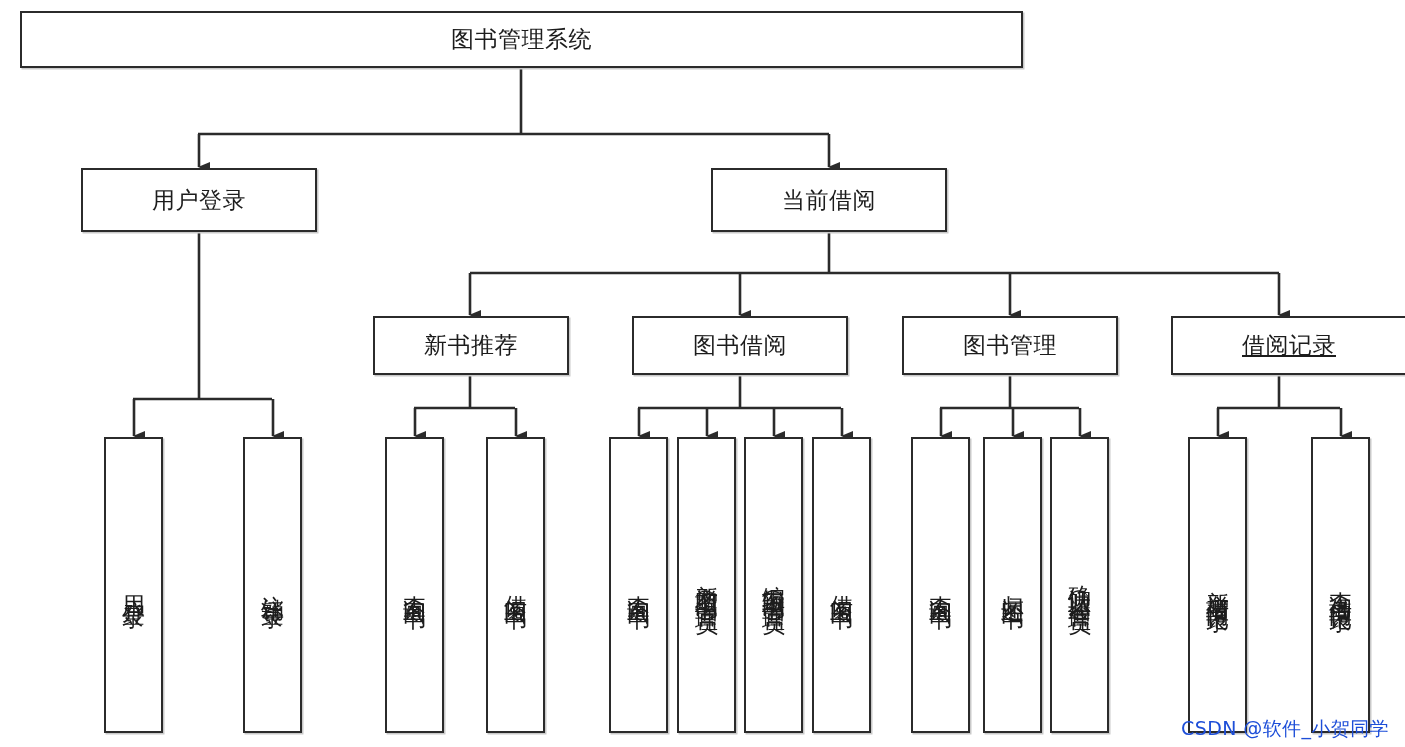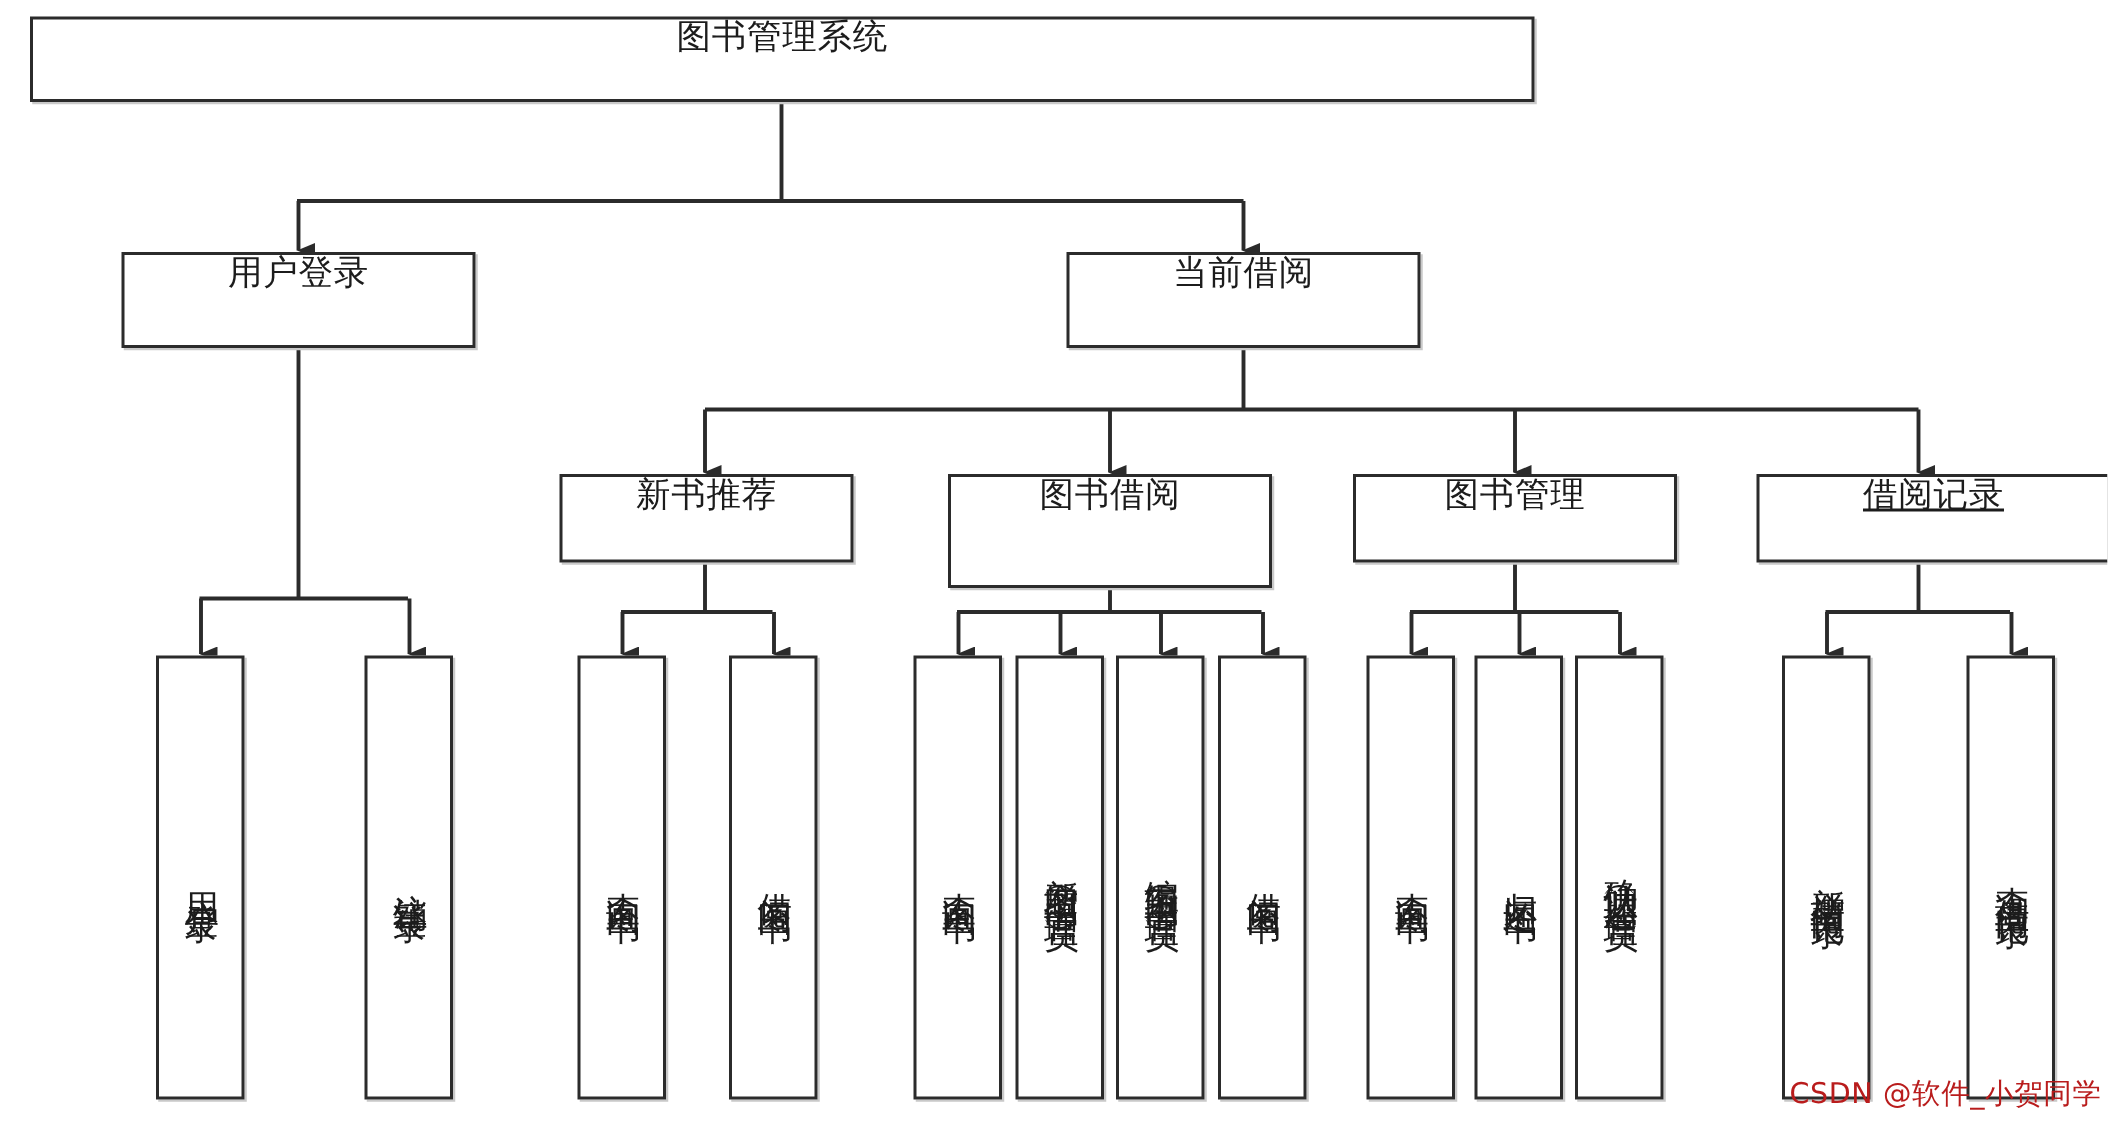--- a/index.html
+++ b/index.html
@@ -26,20 +26,21 @@
     height: 747px;
     display: block;
   }
   .node-box {
     position: absolute;
     box-sizing: border-box;
     background: #ffffff;
     border: 2px solid #2b2b2b;
     box-shadow: 1.5px 1.5px 0 0 #c9c9c9;
     display: flex;
+    align-items: center;
     justify-content: center;
     color: #1c1c1c;
   }
   .node-label {
     display: block;
     text-align: center;
     line-height: 1.08;
     letter-spacing: 0.5px;
   }
   .node-h .node-label {
@@ -53,24 +54,24 @@
   .node-v .node-label {
     writing-mode: vertical-rl;
     text-orientation: upright;
     font-size: 23px;
     letter-spacing: 4px;
     line-height: 1;
     white-space: nowrap;
   }
   .watermark {
     position: absolute;
-    right: 4px;
+    right: 16px;
     bottom: 5px;
     font-size: 19px;
-    color: #b91c1c;
+    color: #1d4ed8;
     letter-spacing: 0.4px;
     white-space: nowrap;
     pointer-events: none;
     font-family: "DejaVu Sans", "Liberation Sans", sans-serif;
     padding-left: 44px;
   }
 </style>
 </head>
 <body>
 
@@ -127,21 +128,21 @@
   <div class="node-box node-h" style="left:81px;top:168px;width:236px;height:64px;">
     <span class="node-label">用户登录</span>
   </div>
   <div class="node-box node-h" style="left:711px;top:168px;width:236px;height:64px;">
     <span class="node-label">当前借阅</span>
   </div>
 
   <div class="node-box node-h" style="left:373px;top:316px;width:196px;height:59px;">
     <span class="node-label">新书推荐</span>
   </div>
-  <div class="node-box node-h" style="left:632px;top:316px;width:216px;height:76px;">
+  <div class="node-box node-h" style="left:632px;top:316px;width:216px;height:59px;">
     <span class="node-label">图书借阅</span>
   </div>
   <div class="node-box node-h" style="left:902px;top:316px;width:216px;height:59px;">
     <span class="node-label">图书管理</span>
   </div>
   <div class="node-box node-h" style="left:1171px;top:316px;width:236px;height:59px;text-decoration:underline;">
     <span class="node-label">借阅记录</span>
   </div>
 
   <div class="node-box node-v" style="left:104px;top:437px;width:59px;height:296px;">

